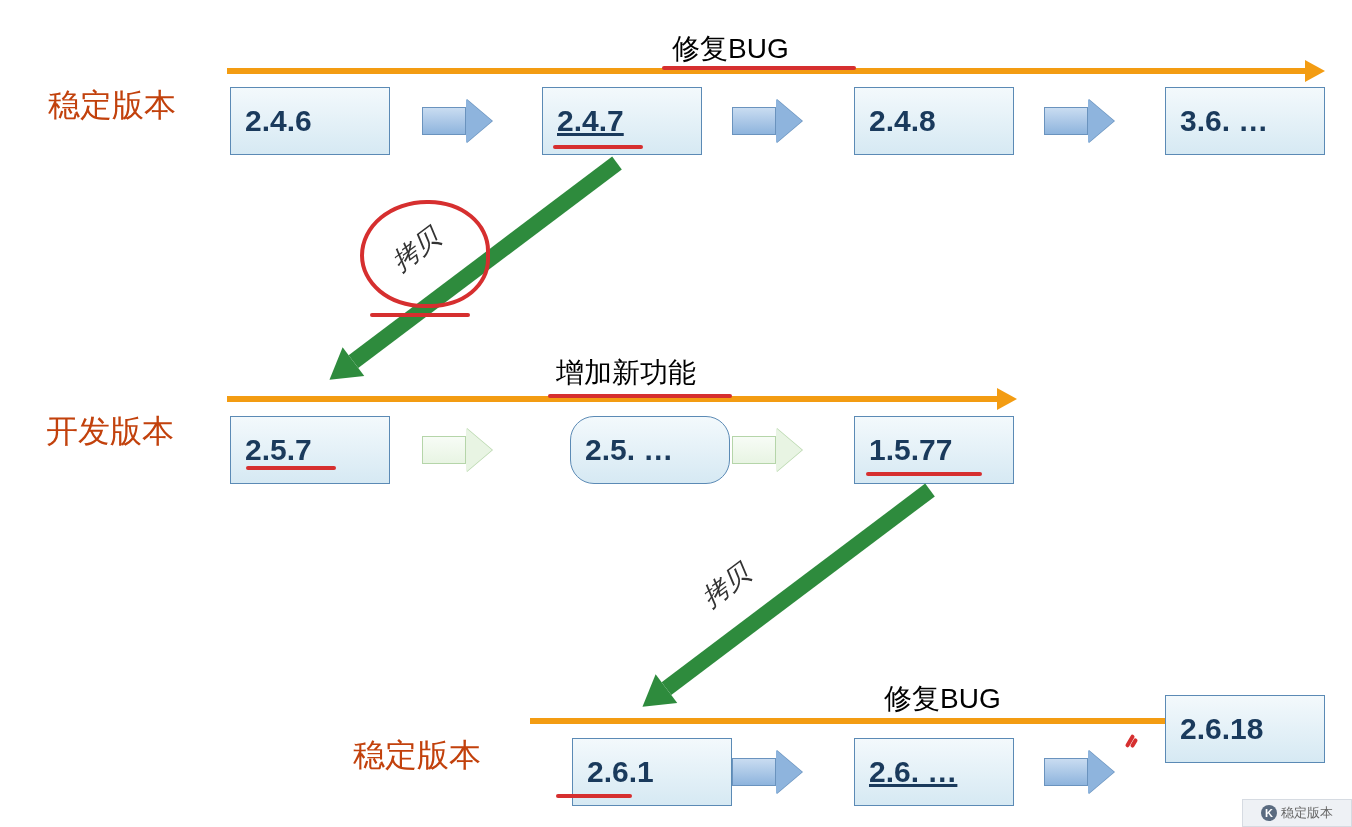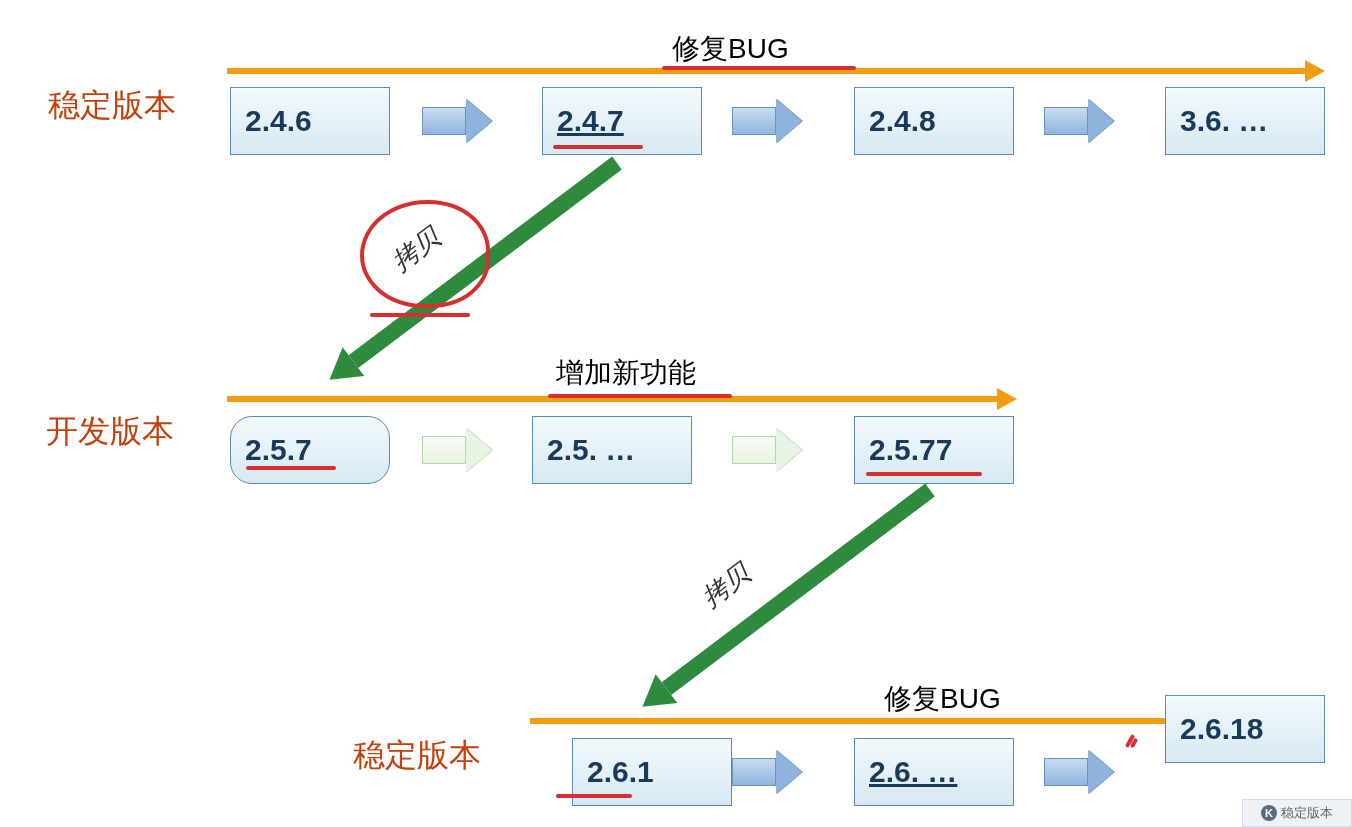--- a/index.html
+++ b/index.html
@@ -189,32 +189,32 @@
 </div>
 <div class="copy-label" style="left:390px; top:232px; transform: rotate(-37deg);">拷贝</div>
 <div class="red-circle" style="left:360px; top:200px; width:130px; height:108px; border-radius: 55% 50% 48% 52%;"></div>
 <div class="red-underline" style="left:370px; top:313px; width:100px;"></div>
 
 <div class="row-label" style="left:46px; top:410px;">开发版本</div>
 <div class="timeline" style="left:227px; top:396px; width:770px;"></div>
 <div class="timeline-label" style="left:556px; top:354px;">增加新功能</div>
 <div class="red-underline" style="left:548px; top:394px; width:184px;"></div>
 
-<div class="version-box" style="left:230px; top:416px;border-radius:22px;">2.5.7</div>
+<div class="version-box" style="left:230px; top:416px;">2.5.7</div>
 <div class="red-underline" style="left:246px; top:466px; width:90px;"></div>
 <div class="arrow-green-small" style="left:422px; top:428px;">
     <div class="shaft"></div>
     <div class="head"></div>
   </div>
-<div class="version-box" style="left:532px; top:416px;">2.5. …</div>
+<div class="version-box" style="left:570px; top:416px;border-radius:24px;">2.5. …</div>
 <div class="arrow-green-small" style="left:732px; top:428px;">
     <div class="shaft"></div>
     <div class="head"></div>
   </div>
-<div class="version-box" style="left:854px; top:416px;">2.5.77</div>
+<div class="version-box" style="left:854px; top:416px;">1.5.77</div>
 <div class="red-underline" style="left:866px; top:472px; width:116px;"></div>
 
 <div class="diag-arrow" style="left:930px; top:490px; transform: rotate(143deg);">
   <div class="shaft" style="width:330px;"></div>
   <div class="head" style="left:330px;"></div>
 </div>
 <div class="copy-label" style="left:700px; top:568px; transform: rotate(-37deg);">拷贝</div>
 
 <div class="row-label" style="left:353px; top:734px;">稳定版本</div>
 <div class="timeline" style="left:530px; top:718px; width:775px;"></div>

